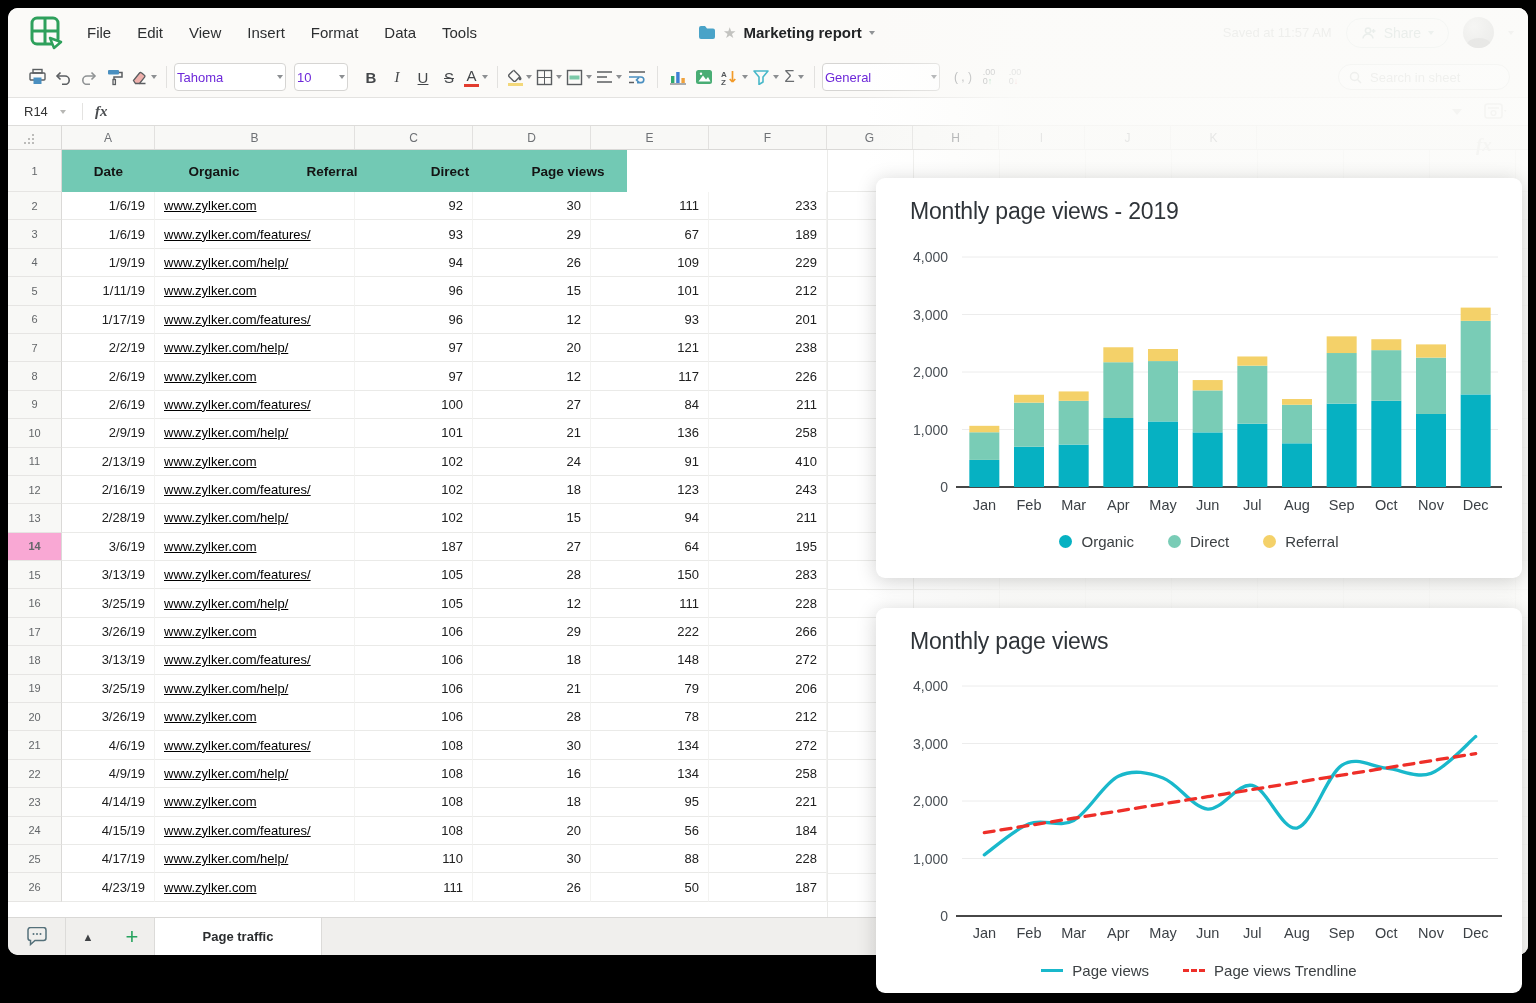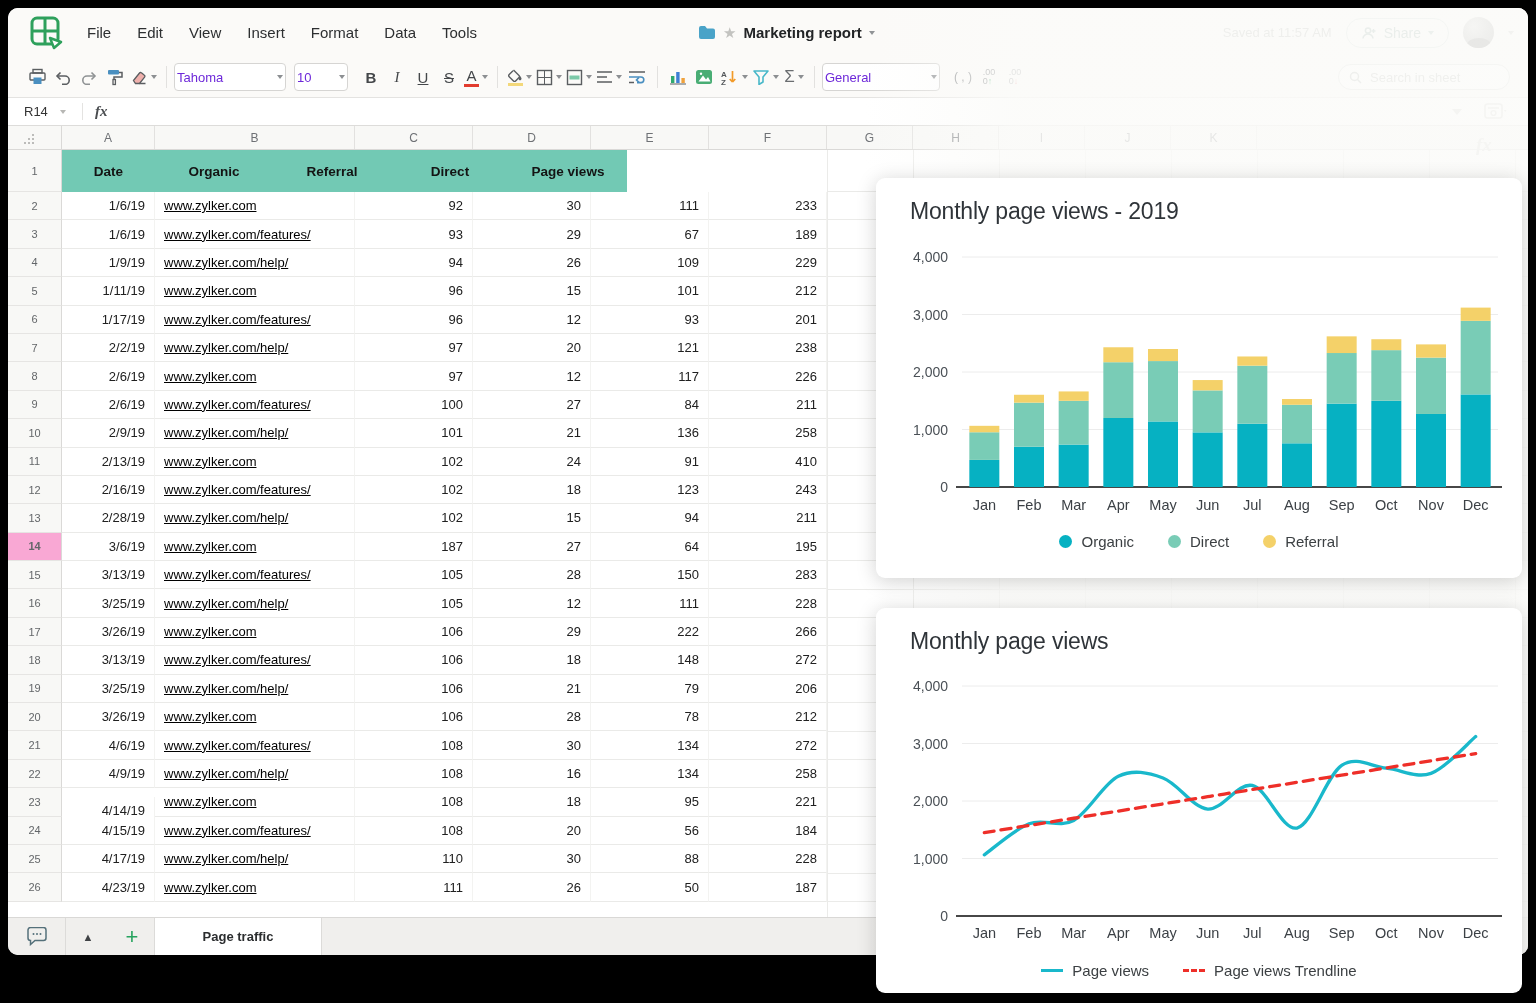--- a/index.html
+++ b/index.html
@@ -575,21 +575,21 @@
           <div class="dcell num" style="width: 93px;">4/9/19</div>
           <div class="dcell link" style="width: 200px;">
             <a href="#">www.zylker.com/help/</a>
           </div>
           <div class="dcell num" style="width: 118px;">108</div>
           <div class="dcell num" style="width: 118px;">16</div>
           <div class="dcell num" style="width: 118px;">134</div>
           <div class="dcell num" style="width: 118px;">258</div>
         </div>
         <div class="drow">
-          <div class="dcell num" style="width: 93px; margin-top: 9px;">4/14/19</div>
+          <div class="dcell num" style="width: 93px;">4/14/19</div>
           <div class="dcell link" style="width: 200px;">
             <a href="#">www.zylker.com</a>
           </div>
           <div class="dcell num" style="width: 118px;">108</div>
           <div class="dcell num" style="width: 118px;">18</div>
           <div class="dcell num" style="width: 118px;">95</div>
           <div class="dcell num" style="width: 118px;">221</div>
         </div>
         <div class="drow">
           <div class="dcell num" style="width: 93px;">4/15/19</div>

